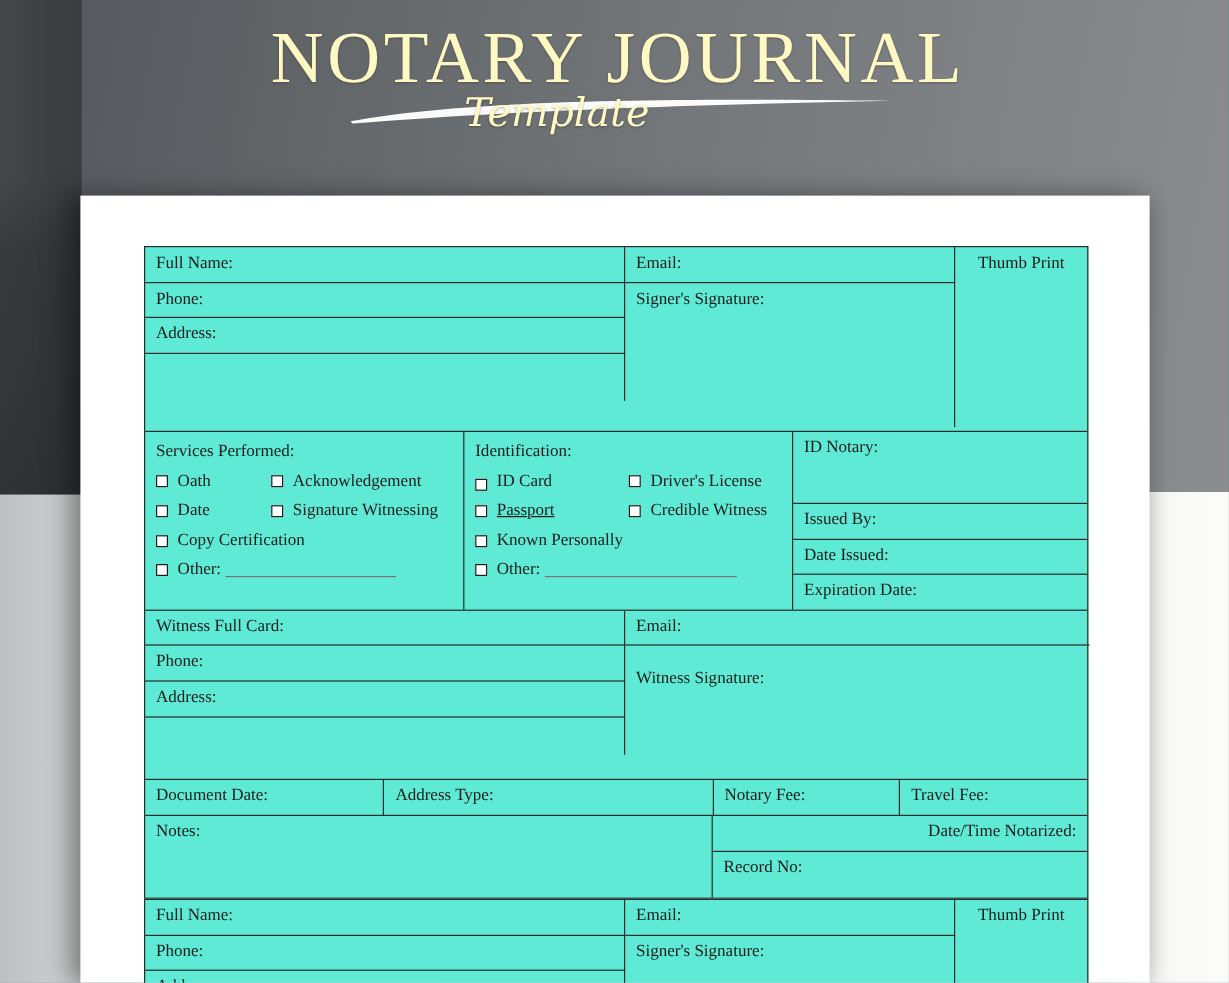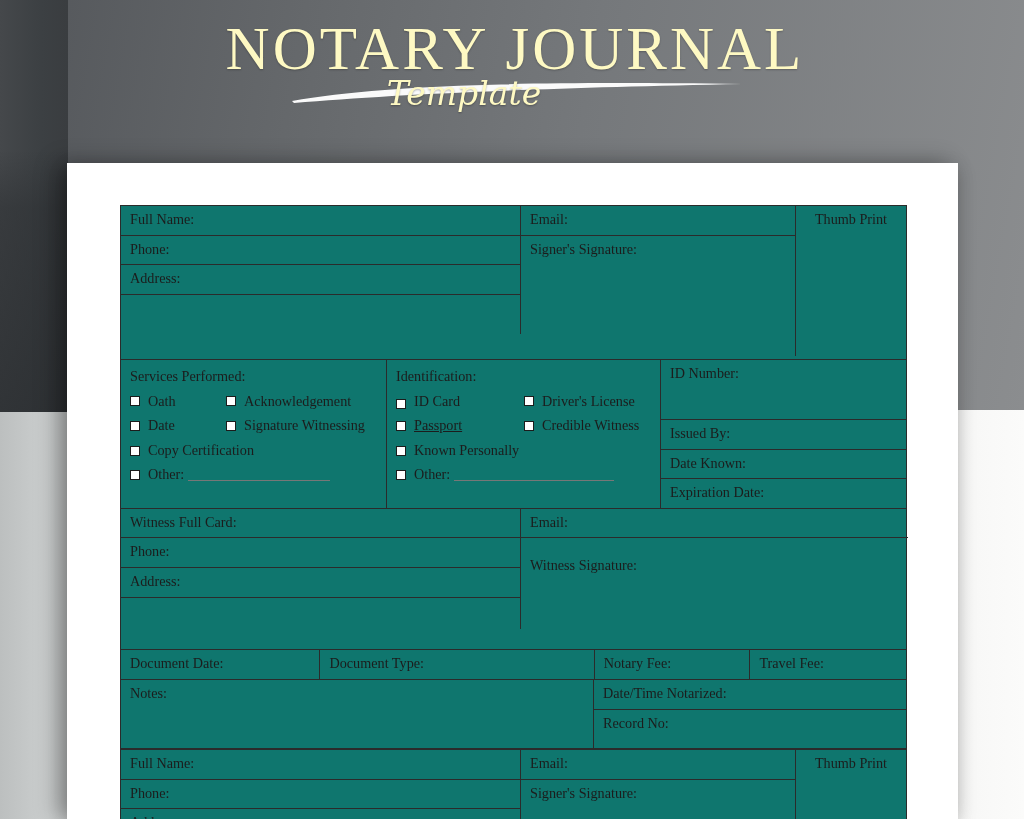--- a/index.html
+++ b/index.html
@@ -108,21 +108,21 @@
     line-height: 1;
     text-shadow: 0 1px 2px rgba(0,0,0,0.3);
   }
 
   
   .form-block {
     position: absolute;
     left: 53px;
     width: 787px;
     border: 1.6px solid #2b2b2b;
-    background: #0f766e;
+    background: #5eead4;
   }
   .row { display: flex; }
   .cell {
     position: relative;
     padding: 6px 9px 7px 9px;
     font-size: 14.2px;
     color: #1c1c1c;
     line-height: 1.1;
     border-right: 1.3px solid #2b2b2b;
     border-bottom: 1.3px solid #2b2b2b;
@@ -305,27 +305,27 @@
             <label class="chk">
               <span class="box"></span>
               <span>Other:</span>
             </label>
             <span class="rule rule-ident"></span>
           </div>
         </div>
 
         <div style="width:245px;">
           <div class="cell last" style="width:245px;height:60px;">
-            <span>ID Number:</span>
+            <span>ID Notary:</span>
           </div>
           <div class="cell last" style="width:245px;">
             <span>Issued By:</span>
           </div>
           <div class="cell last" style="width:245px;">
-            <span>Date Known:</span>
+            <span>Date Issued:</span>
           </div>
           <div class="cell last nb-bottom" style="width:245px;">
             <span>Expiration Date:</span>
           </div>
         </div>
       </div>
 
       <div class="row" style="border-top:1.3px solid #2b2b2b;">
         <div style="width:400px;">
           <div class="cell" style="width:400px;">
@@ -348,36 +348,36 @@
             <span>Witness Signature:</span>
           </div>
         </div>
       </div>
 
       <div class="row" style="border-top:1.3px solid #2b2b2b;">
         <div class="cell" style="width:200px;">
           <span>Document Date:</span>
         </div>
         <div class="cell" style="width:275px;">
-          <span>Document Type:</span>
+          <span>Address Type:</span>
         </div>
         <div class="cell" style="width:156px;">
           <span>Notary Fee:</span>
         </div>
         <div class="cell last" style="width:156px;">
           <span>Travel Fee:</span>
         </div>
       </div>
 
       <div class="row last-row">
         <div class="cell notes nb-bottom" style="width:475px;height:66px;">
           <span>Notes:</span>
         </div>
         <div style="width:312px;">
-          <div class="cell last" style="width:312px;">
+          <div class="cell last" style="width:312px;text-align:right;">
             <span>Date/Time Notarized:</span>
           </div>
           <div class="cell last nb-bottom" style="width:312px;">
             <span>Record No:</span>
           </div>
         </div>
       </div>
     </div>
 
     <div class="form-block" style="top:586px;">

